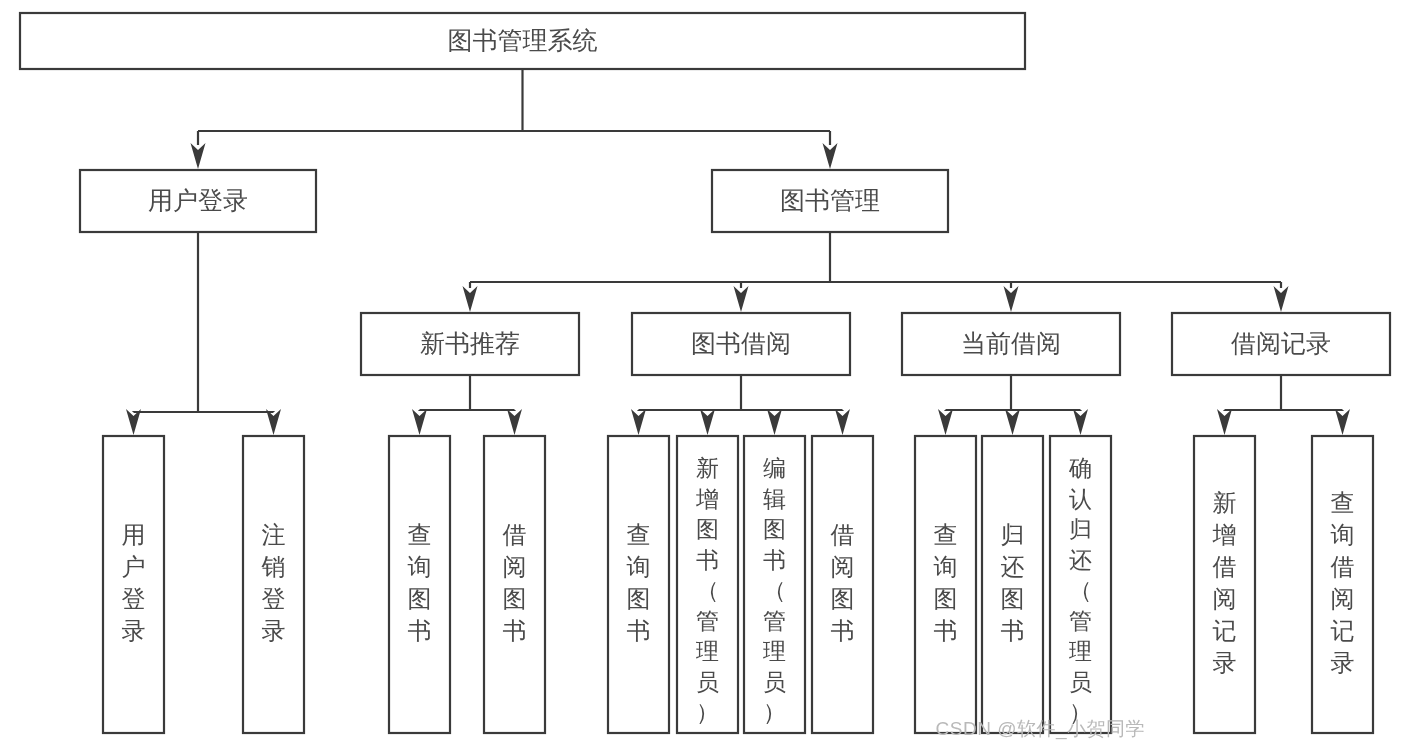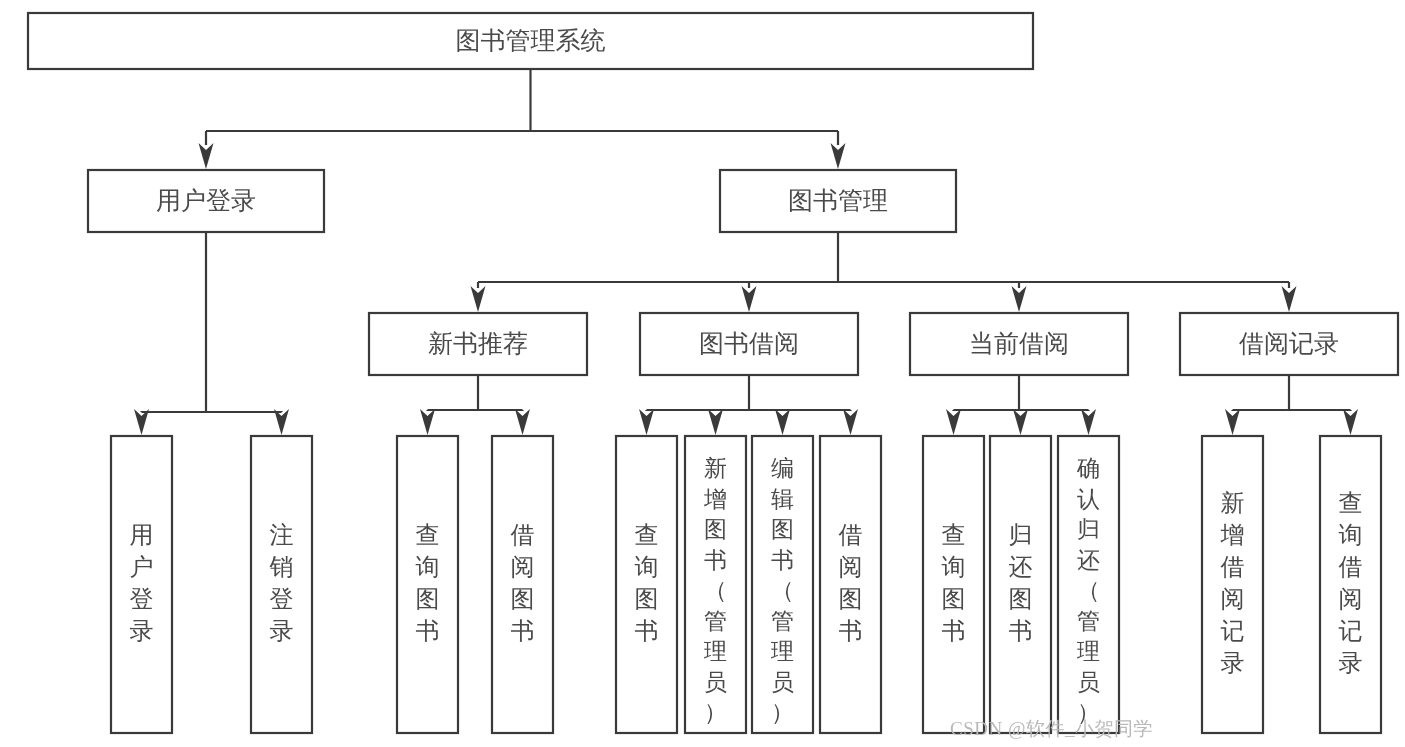--- a/index.html
+++ b/index.html
@@ -11,21 +11,20 @@
     width: 1405px;
     height: 747px;
     font-family: "Liberation Sans", "DejaVu Sans", sans-serif;
     overflow: hidden;
   }
   #diagram-root {
     position: relative;
     width: 1153px;
     height: 747px;
     background: #ffffff;
-    margin-left: 8px;
   }
   svg#tree-svg {
     position: absolute;
     left: 0;
     top: 0;
     width: 1405px;
     height: 747px;
   }
   .node-box {
     fill: #ffffff;
@@ -56,21 +55,21 @@
   }
   .label-v-small {
     font-size: 23px;
   }
   .watermark {
     position: absolute;
     right: 8px;
     bottom: 5px;
     font-size: 19px;
     color: #b9b9b9;
-    font-family: Liberation Serif, serif;
+    font-family: Liberation Sans, sans-serif;
     letter-spacing: 0.5px;
     white-space: nowrap;
     pointer-events: none;
   }
 </style>
 </head>
 <body>
 
 <div id="diagram-root">
   <svg id="tree-svg" viewBox="0 0 1405 747" xmlns="http://www.w3.org/2000/svg">

